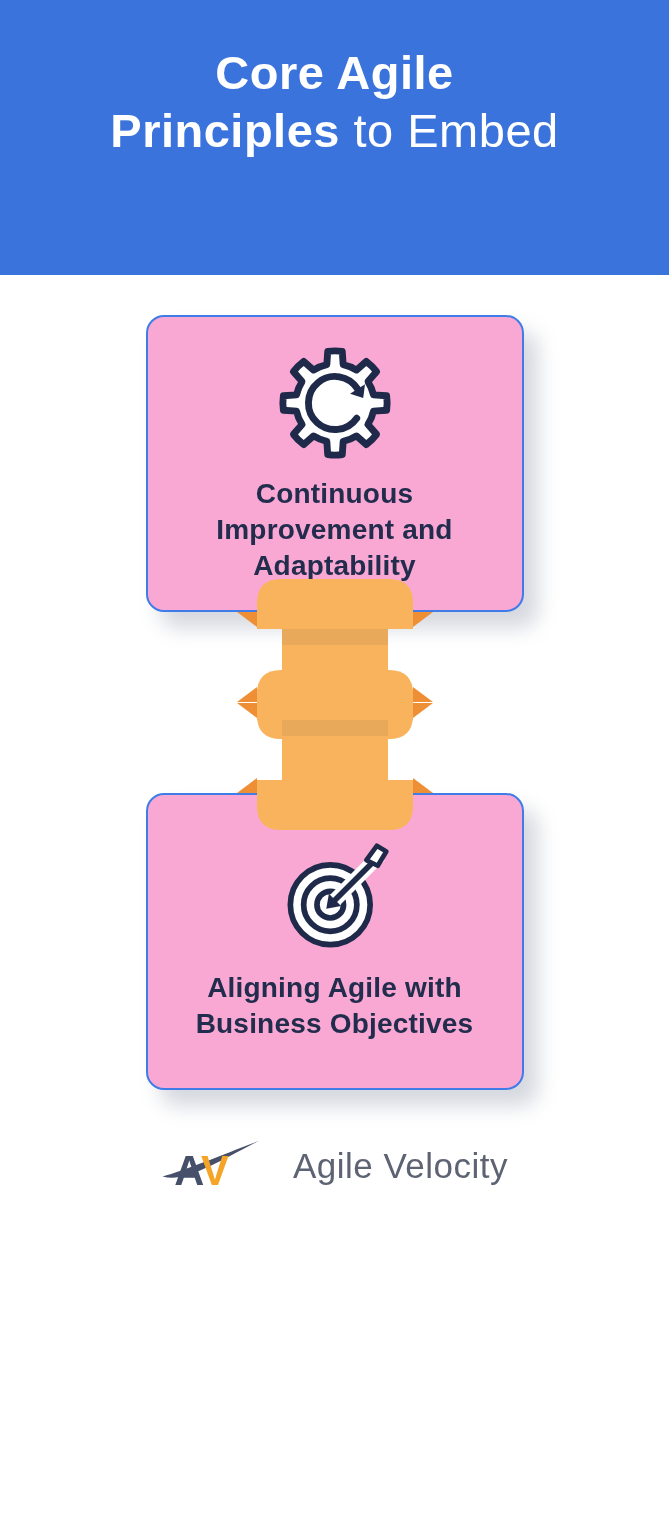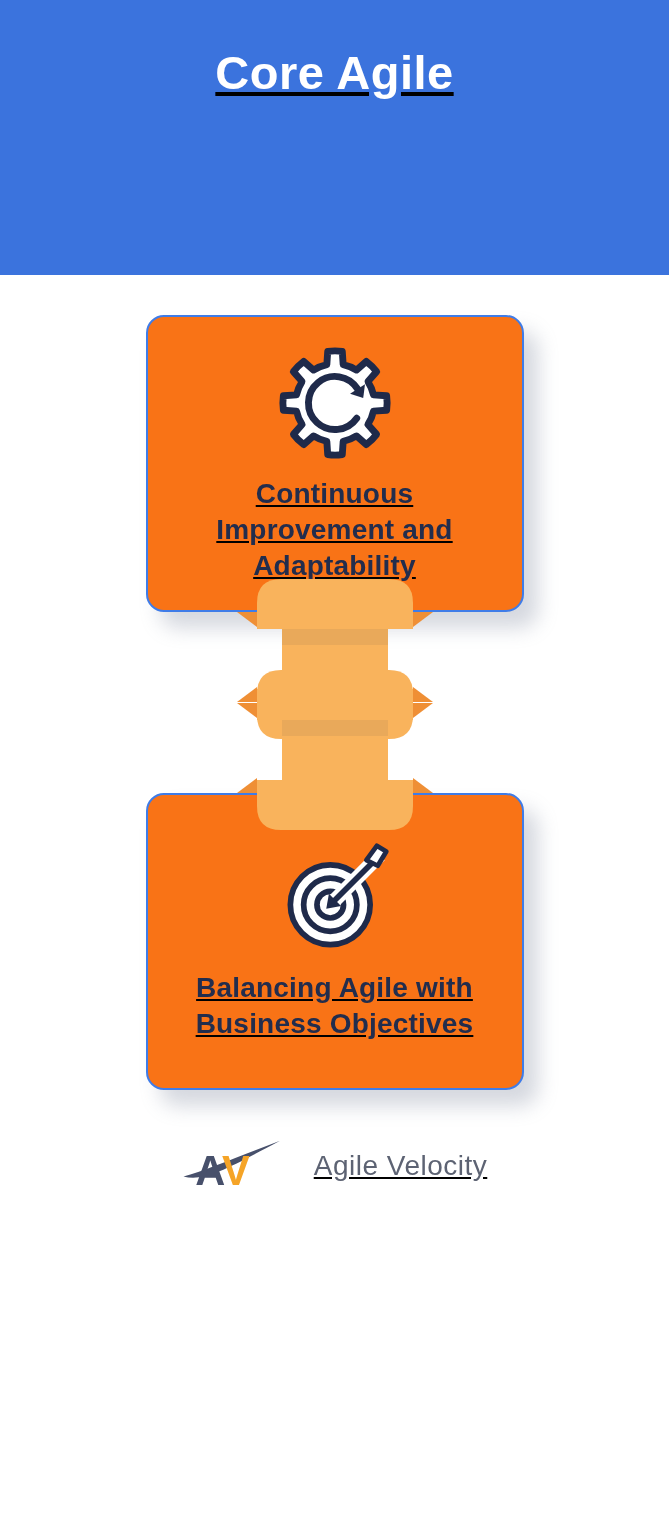--- a/index.html
+++ b/index.html
@@ -1,58 +1,59 @@
 <!DOCTYPE html>
 <html><head>
 <meta charset="utf-8">
 <style>
   html,body{margin:0;padding:0;background:#ffffff;}
   .canvas{
     position:relative;width:669px;height:1536px;background:#ffffff;
-    font-family:"Liberation Sans", sans-serif;overflow:hidden;margin:0 auto;text-decoration:underline;
+    font-family:"Liberation Sans", sans-serif;overflow:hidden;margin:0 auto;
   }
   
   .header{height:275px;background:#3b73dd;}
   .header-title{padding-top:44px;text-align:center;color:#ffffff;font-size:47px;line-height:58px;letter-spacing:.5px;}
   .header-title .b{font-weight:700;}
   .header-title .r{font-weight:400;}
   
   .stack{padding-top:40px;}
   .card{
-    box-sizing:border-box;width:378px;margin:0 auto;background:#f97316;
+    box-sizing:border-box;width:378px;margin:0 auto;background:#f9a8d4;
     border:2px solid #3f7ce8;border-radius:18px;
     box-shadow:14px 16px 20px rgba(125,135,155,.32);
     display:flex;flex-direction:column;align-items:center;justify-content:center;
     position:relative;z-index:1;
   }
   .card-1{height:297px;}
   .card-2{height:300px;}
   .card-3{height:297px;}
   .card-icon{flex:0 0 auto;}
   .card-title{
     margin-top:14px;font-size:28px;font-weight:700;color:#222d4d;
     text-align:center;line-height:36px;white-space:pre-line;letter-spacing:.2px;
   }
   
   .gap{position:relative;z-index:3;}
   .gap-1{height:91px;}
   .gap-2{height:90px;}
   .gap svg{position:absolute;top:-33px;left:50%;margin-left:-100px;display:block;}
   
   .footer{margin-top:46px;display:flex;justify-content:center;align-items:center;gap:8px;}
-  .logo-text{font-size:28px;font-weight:500;color:#5d6373;letter-spacing:.5px;margin-left:20px;}
+  .logo-text{font-size:35px;font-weight:500;color:#5d6373;letter-spacing:.5px;margin-left:20px;}
 </style>
 </head>
 <body>
 
 <div class="canvas">
 
   <div class="header">
     <div class="header-title">
       <div><span class="b">Core Agile</span></div>
+      <div><span class="b">Principles</span><span class="r"> to Embed</span></div>
     </div>
   </div>
 
   <div class="stack">
 
     <div class="card card-1">
       <svg class="card-icon" width="118" height="118" viewBox="0 0 120 120">
         <path d="M99.1,51.7 L112.5,52.6 A53,53 0 0 1 112.5,67.4 L99.1,68.3 A40,40 0 0 1 93.5,81.8 L102.3,91.9 A53,53 0 0 1 91.9,102.3 L81.8,93.5 A40,40 0 0 1 68.3,99.1 L67.4,112.5 A53,53 0 0 1 52.6,112.5 L51.7,99.1 A40,40 0 0 1 38.2,93.5 L28.1,102.3 A53,53 0 0 1 17.7,91.9 L26.5,81.8 A40,40 0 0 1 20.9,68.3 L7.5,67.4 A53,53 0 0 1 7.5,52.6 L20.9,51.7 A40,40 0 0 1 26.5,38.2 L17.7,28.1 A53,53 0 0 1 28.1,17.7 L38.2,26.5 A40,40 0 0 1 51.7,20.9 L52.6,7.5 A53,53 0 0 1 67.4,7.5 L68.3,20.9 A40,40 0 0 1 81.8,26.5 L91.9,17.7 A53,53 0 0 1 102.3,28.1 L93.5,38.2 A40,40 0 0 1 99.1,51.7 Z" fill="#ffffff" stroke="#1f2a4a" stroke-width="7" stroke-linejoin="round"></path>
         <path d="M82.1,75.5 A27,27 0 1 1 82.9,45.7" fill="none" stroke="#1f2a4a" stroke-width="7" stroke-linecap="round"></path>
         <polygon points="88.7,55 90.5,40.9 75.3,50.5" fill="#1f2a4a"></polygon>
@@ -94,21 +95,21 @@
         <g stroke="#1f2a4a" fill="#ffffff">
           <circle cx="55" cy="66" r="42" stroke-width="6"></circle>
           <circle cx="55" cy="66" r="28" stroke-width="6"></circle>
           <circle cx="55" cy="66" r="14" stroke-width="6"></circle>
         </g>
         <line x1="55" y1="66" x2="107" y2="14" stroke="#ffffff" stroke-width="15"></line>
         <line x1="59" y1="62" x2="99" y2="22" stroke="#1f2a4a" stroke-width="6" stroke-linecap="round"></line>
         <polygon points="50.8,70.2 66.4,67.4 53.6,54.6" fill="#1f2a4a"></polygon>
         <path d="M93,19 L104,4 L114,10 L105,25 Z" fill="#ffffff" stroke="#1f2a4a" stroke-width="5" stroke-linejoin="round"></path>
       </svg>
-      <div class="card-title">Balancing Agile with
+      <div class="card-title">Aligning Agile with
 Business Objectives</div>
     </div>
 
   </div>
 
   <div class="footer">
     <svg width="104" height="60" viewBox="0 0 140 76">
       <path d="M2,52 C30,60 64,40 132,4 C84,22 32,44 2,52 Z" fill="#47506b"></path>
       <text x="18" y="64" font-family="Liberation Sans, sans-serif" font-size="56" font-weight="bold" fill="#47506b">A</text>
       <text x="54" y="64" font-family="Liberation Sans, sans-serif" font-size="56" font-weight="bold" fill="#f5a427">V</text>

